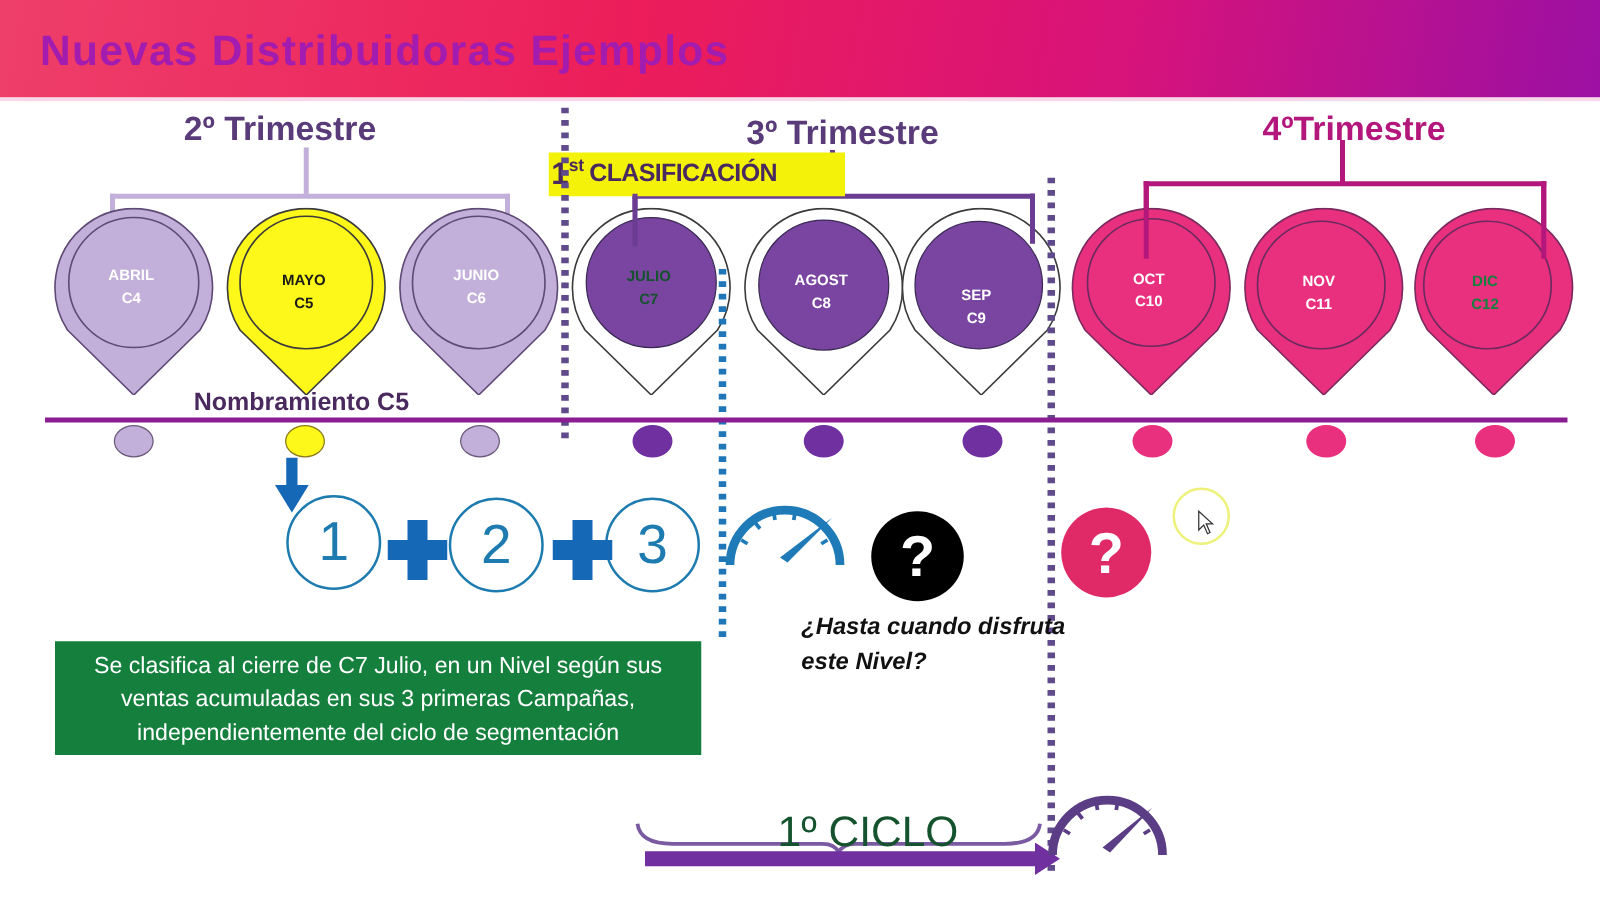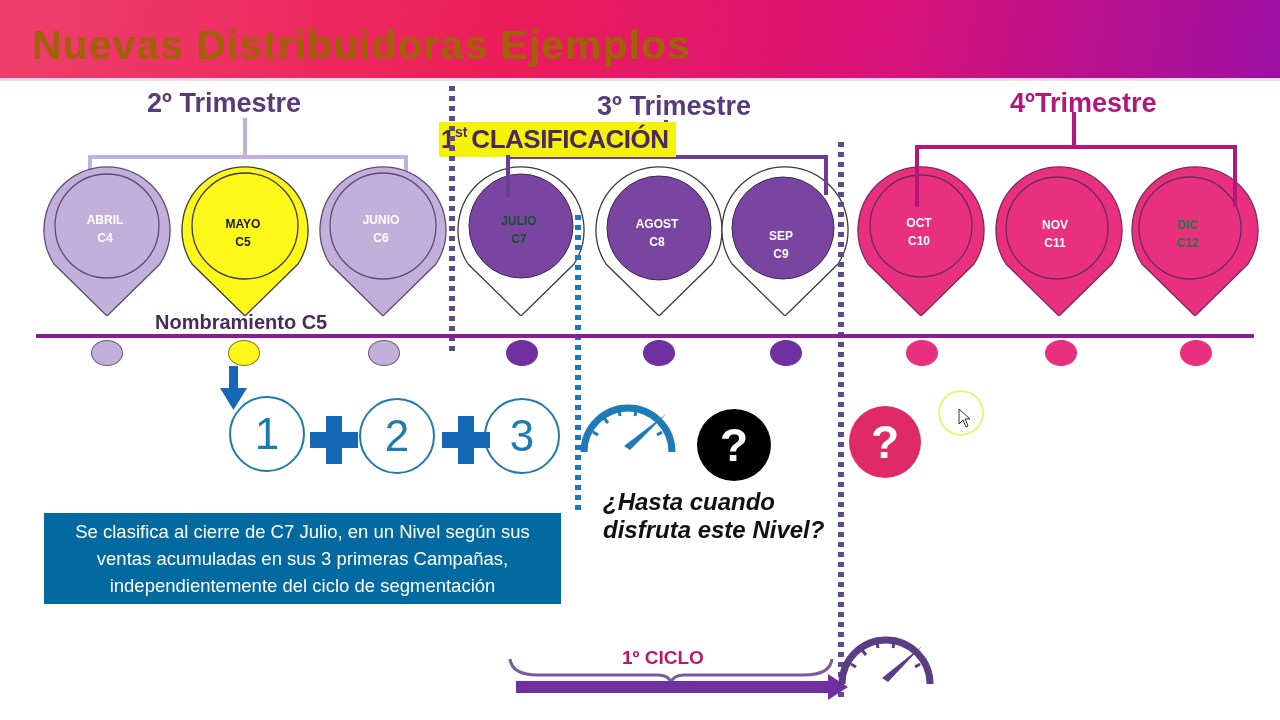--- a/index.html
+++ b/index.html
@@ -1,35 +1,35 @@
 <!DOCTYPE html>
 <html><head>
 <meta charset="utf-8">
 <style>
   html, body { margin:0; padding:0; }
   body { width:1280px; height:720px; position:relative; overflow:hidden; background:#ffffff; font-family:"Liberation Sans", "DejaVu Sans", sans-serif; }
   .abs { position:absolute; }
   .header { left:0; top:0; width:1280px; height:78px;
     background:linear-gradient(100deg,#ee3f6a 0%,#ec1d5a 40%,#d8137a 70%,#9c10a3 100%); }
   .header-line { left:0; top:78px; width:1280px; height:3px; background:#f7d9ea; }
-  .title { left:32px; top:22px; color:#a16207; font-size:41px; font-weight:bold; letter-spacing:1px; }
+  .title { left:32px; top:22px; color:#a21caf; font-size:34px; font-weight:bold; letter-spacing:1px; }
   .qtitle { font-size:27px; font-weight:bold; }
   .bracket { border:4px solid; border-bottom:none; box-sizing:border-box; }
   .stem { width:4px; }
   .pin { width:130px; height:150px; }
   .pin-label { width:96px; text-align:center; font-size:12px; font-weight:bold; line-height:18px; }
   .timeline { left:36px; top:334px; width:1218px; height:4px; background:#8a1d91; }
   .dot { width:32px; height:26px; border-radius:50%; box-sizing:border-box; border:1.5px solid #6b5a7a; }
   .vdots { width:6px; background-image:linear-gradient(#5f4a8b 50%, transparent 50%); background-size:6px 10px; }
   .vdots-blue { width:6px; background-image:linear-gradient(#1f77b8 50%, transparent 50%); background-size:6px 10px; }
   .numcircle { width:76px; height:76px; border-radius:50%; border:2px solid #1e7bb0; box-sizing:border-box; background:#fff;
     display:flex; align-items:center; justify-content:center; color:#1e7bb0; font-size:44px; font-weight:300; }
-  .infobox { left:44px; top:513px; width:517px; height:91px; background:#0369a1; color:#fff; font-size:18.5px; line-height:27px;
+  .infobox { left:44px; top:513px; width:517px; height:91px; background:#15803d; color:#fff; font-size:18.5px; line-height:27px;
     text-align:center; display:flex; align-items:center; justify-content:center; box-sizing:border-box; padding:15px 6px; }
-  .bodytext { color:#111; font-size:24px; line-height:27.5px; }
+  .bodytext { color:#111; font-size:19px; line-height:27.5px;margin-left:38px; }
 </style>
 </head>
 <body>
 
 <div class="abs header"></div>
 <div class="abs header-line"></div>
 <div class="abs title">Nuevas Distribuidoras Ejemplos</div>
 
 <div class="abs qtitle" style="left:147px;top:88px;color:#5a3b7a;">2º Trimestre</div>
 <div class="abs qtitle" style="left:597px;top:91px;color:#5a3b7a;">3º Trimestre</div>
@@ -40,21 +40,21 @@
 
 <div class="abs bracket" style="left:506px;top:155px;width:322px;height:38px;border-color:#6a3d92;"></div>
 <div class="abs stem" style="left:664px;top:120px;height:38px;background:#6a3d92;"></div>
 
 <div class="abs bracket" style="left:915px;top:145px;width:322px;height:40px;border-color:#b3177c;"></div>
 <div class="abs stem" style="left:1072px;top:112px;height:36px;background:#b3177c;"></div>
 
 <div class="abs" style="left:439px;top:122px;width:237px;height:35px;background:#f5f20a;display:flex;align-items:center;padding-left:2px;box-sizing:border-box;">
   <span style="font-size:25px;font-weight:bold;color:#4a2a5e;">1</span>
   <span style="font-size:14px;font-weight:bold;color:#4a2a5e;position:relative;top:-8px;margin-right:4px;">st</span>
-  <span style="font-size:26px;font-weight:bold;color:#4a2a5e;letter-spacing:-0.5px;">CLASIFICACIÓN</span>
+  <span style="font-size:20px;font-weight:bold;color:#4a2a5e;letter-spacing:-0.5px;">CLASIFICACIÓN</span>
 </div>
 
 <svg class="abs pin" style="left:42px;top:166px;" viewBox="0 0 130 150">
   <path d="M65 150 L12 98 A63 63 0 1 1 118 98 Z" fill="#c2b0db" stroke="#5e4a75" stroke-width="1.3"></path>
   <circle cx="65" cy="60" r="52" fill="none" stroke="#5e4a75" stroke-width="1.3"></circle>
 </svg>
 <div class="abs pin-label" style="left:57px;top:211px;color:#fff;">
   <div>ABRIL</div>
     <div>C4</div>
 </div>
@@ -196,21 +196,21 @@
 <div class="abs bodytext" style="left:603px;top:488px;width:230px;">
   <div style="font-weight:bold;font-style:italic;">¿Hasta cuando disfruta este Nivel?</div>
 </div>
 
 <div class="abs bodytext" style="left:886px;top:479px;width:365px;">
 </div>
 
 <svg class="abs" style="left:508px;top:655px;width:326px;height:28px;" viewBox="0 0 326 28">
   <path d="M2 4 Q4 20 30 20 L150 20 Q160 20 163 27 Q166 20 176 20 L296 20 Q322 20 324 4" fill="none" stroke="#7a5aa0" stroke-width="3"></path>
 </svg>
-<div class="abs" style="left:622px;top:647px;font-size:19px;font-weight:bold;color:#be185d;">1º CICLO</div>
+<div class="abs" style="left:622px;top:647px;font-size:34px;font-weight:normal;color:#14532d;">1º CICLO</div>
 <svg class="abs" style="left:516px;top:674px;width:332px;height:26px;" viewBox="0 0 332 26">
   <rect x="0" y="7" width="316" height="12" fill="#7030a0"></rect>
   <polygon points="312,0 332,13 312,26" fill="#7030a0"></polygon>
 </svg>
 
 <svg class="abs" style="left:836px;top:626px;width:100px;height:62px;" viewBox="0 0 100 62">
   <path d="M6 58 A44 44 0 0 1 94 58" fill="none" stroke="#5a3d85" stroke-width="7"></path>
   <g stroke="#5a3d85" stroke-width="3">
     <line x1="15" y1="38" x2="20" y2="41"></line>
       <line x1="26" y1="24" x2="30" y2="29"></line>

